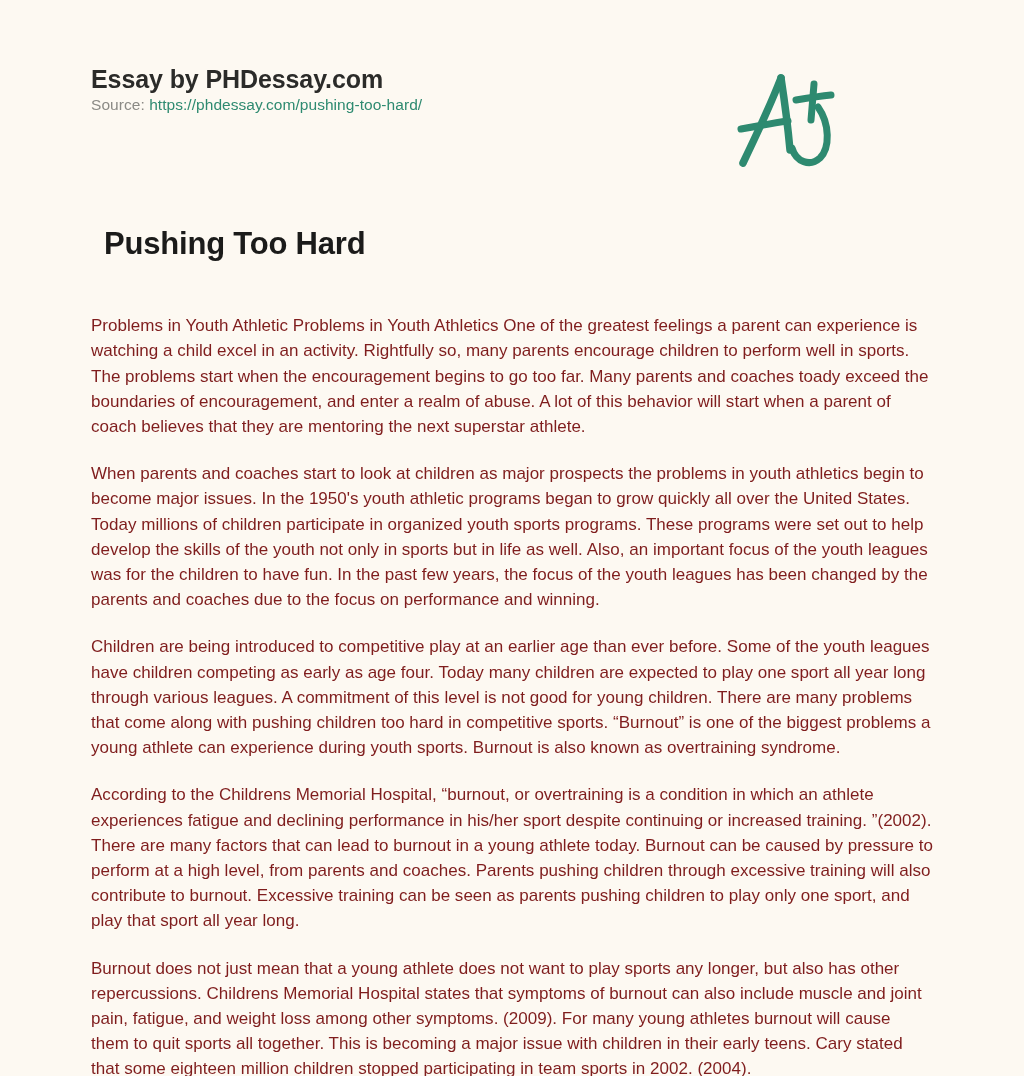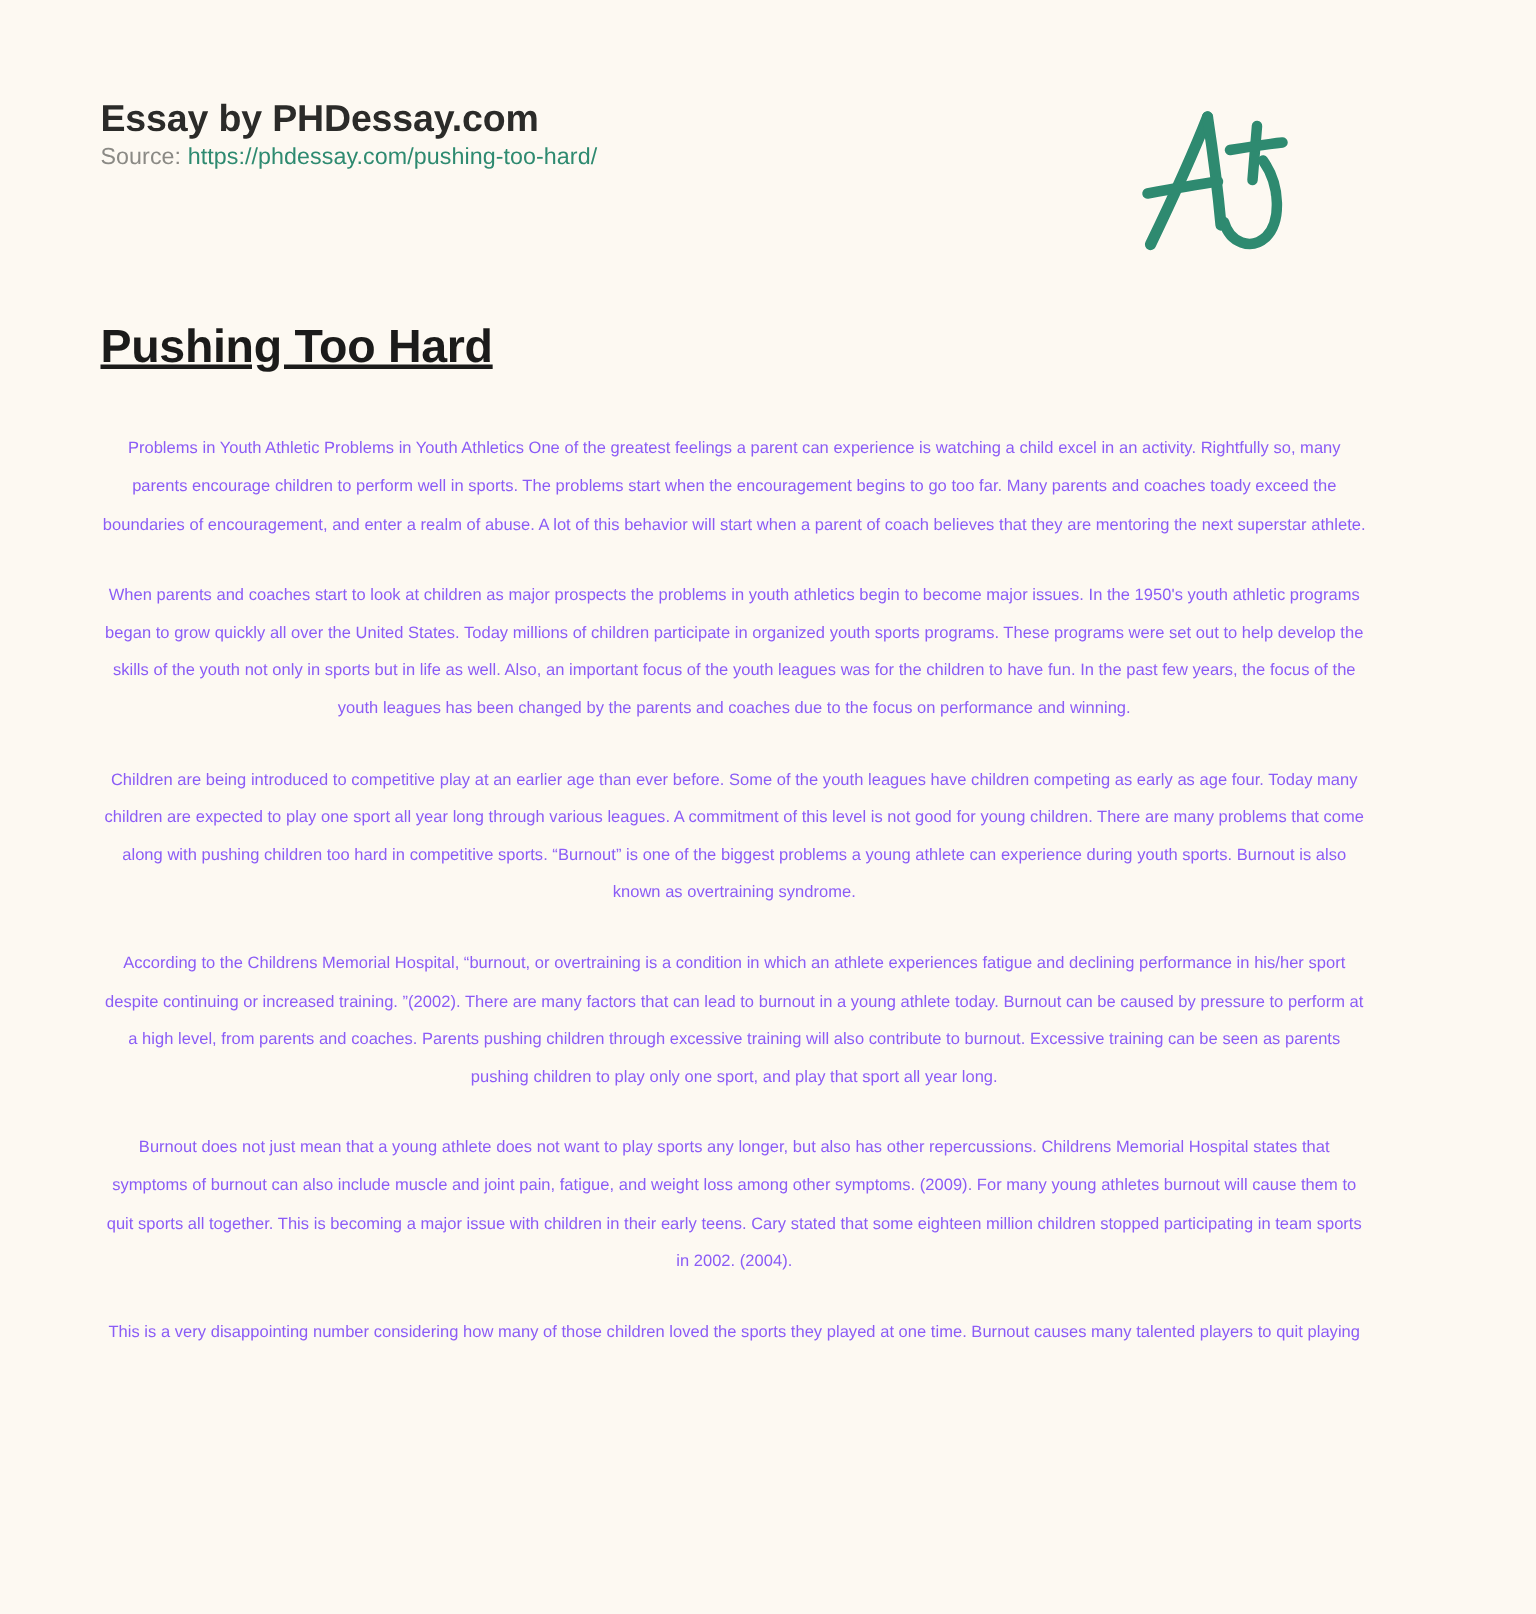--- a/index.html
+++ b/index.html
@@ -13,21 +13,21 @@
     font-family: "Liberation Sans", sans-serif;
     overflow: hidden;
     position: relative;
   }
 
   .page {
     position: relative;
     width: 1024px;
     height: 1076px;
     box-sizing: border-box;
-    padding: 0 67px;
+    padding: 0 91px;
   }
 
   
   .header {
     position: relative;
     padding-top: 66px;
     height: 112px;
     box-sizing: border-box;
   }
 
@@ -56,42 +56,41 @@
     position: absolute;
     right: 93px;
     top: 66px;
     width: 110px;
     height: 105px;
     pointer-events: none;
   }
 
   
   .doc-title {
-    margin: 0;
+    margin: 13px;
     padding-top: 100px;
     font-size: 31px;
     font-weight: bold;
     color: #1b1b1a;
     letter-spacing: -0.2px;
     line-height: 1.2;
-    text-decoration: underline;
   }
 
   
   .article {
     padding-top: 38px;
   }
 
   .article p {
     margin: 0 0 22px 0;
-    font-size: 11px;
+    font-size: 17px;
     line-height: 25.2px;
-    color: #8b5cf6;
+    color: #7f1d1d;
     letter-spacing: 0.02px;
-    text-align: center;
+    text-align: left;
     max-width: 845px;
   }
 
   .article p:last-child {
     margin-bottom: 0;
   }
 </style>
 </head>
 <body>
 

